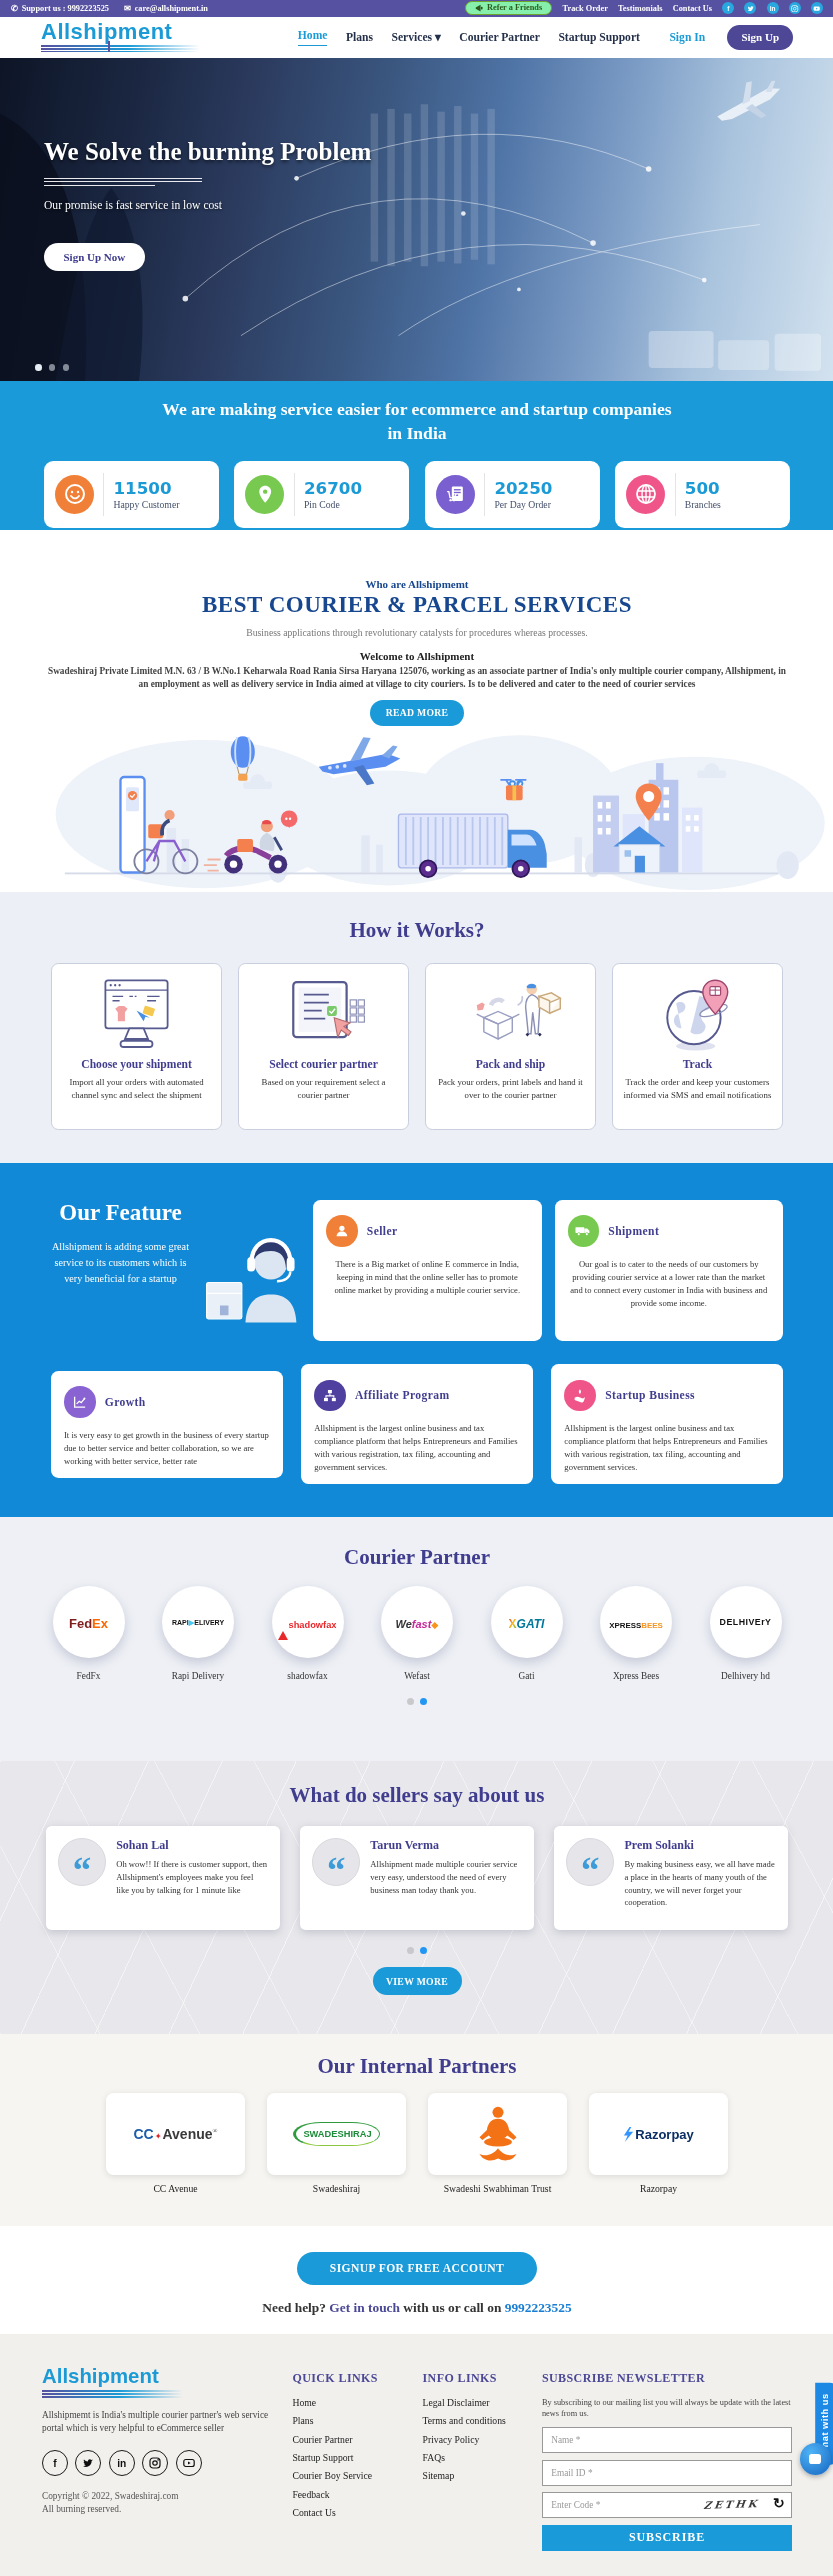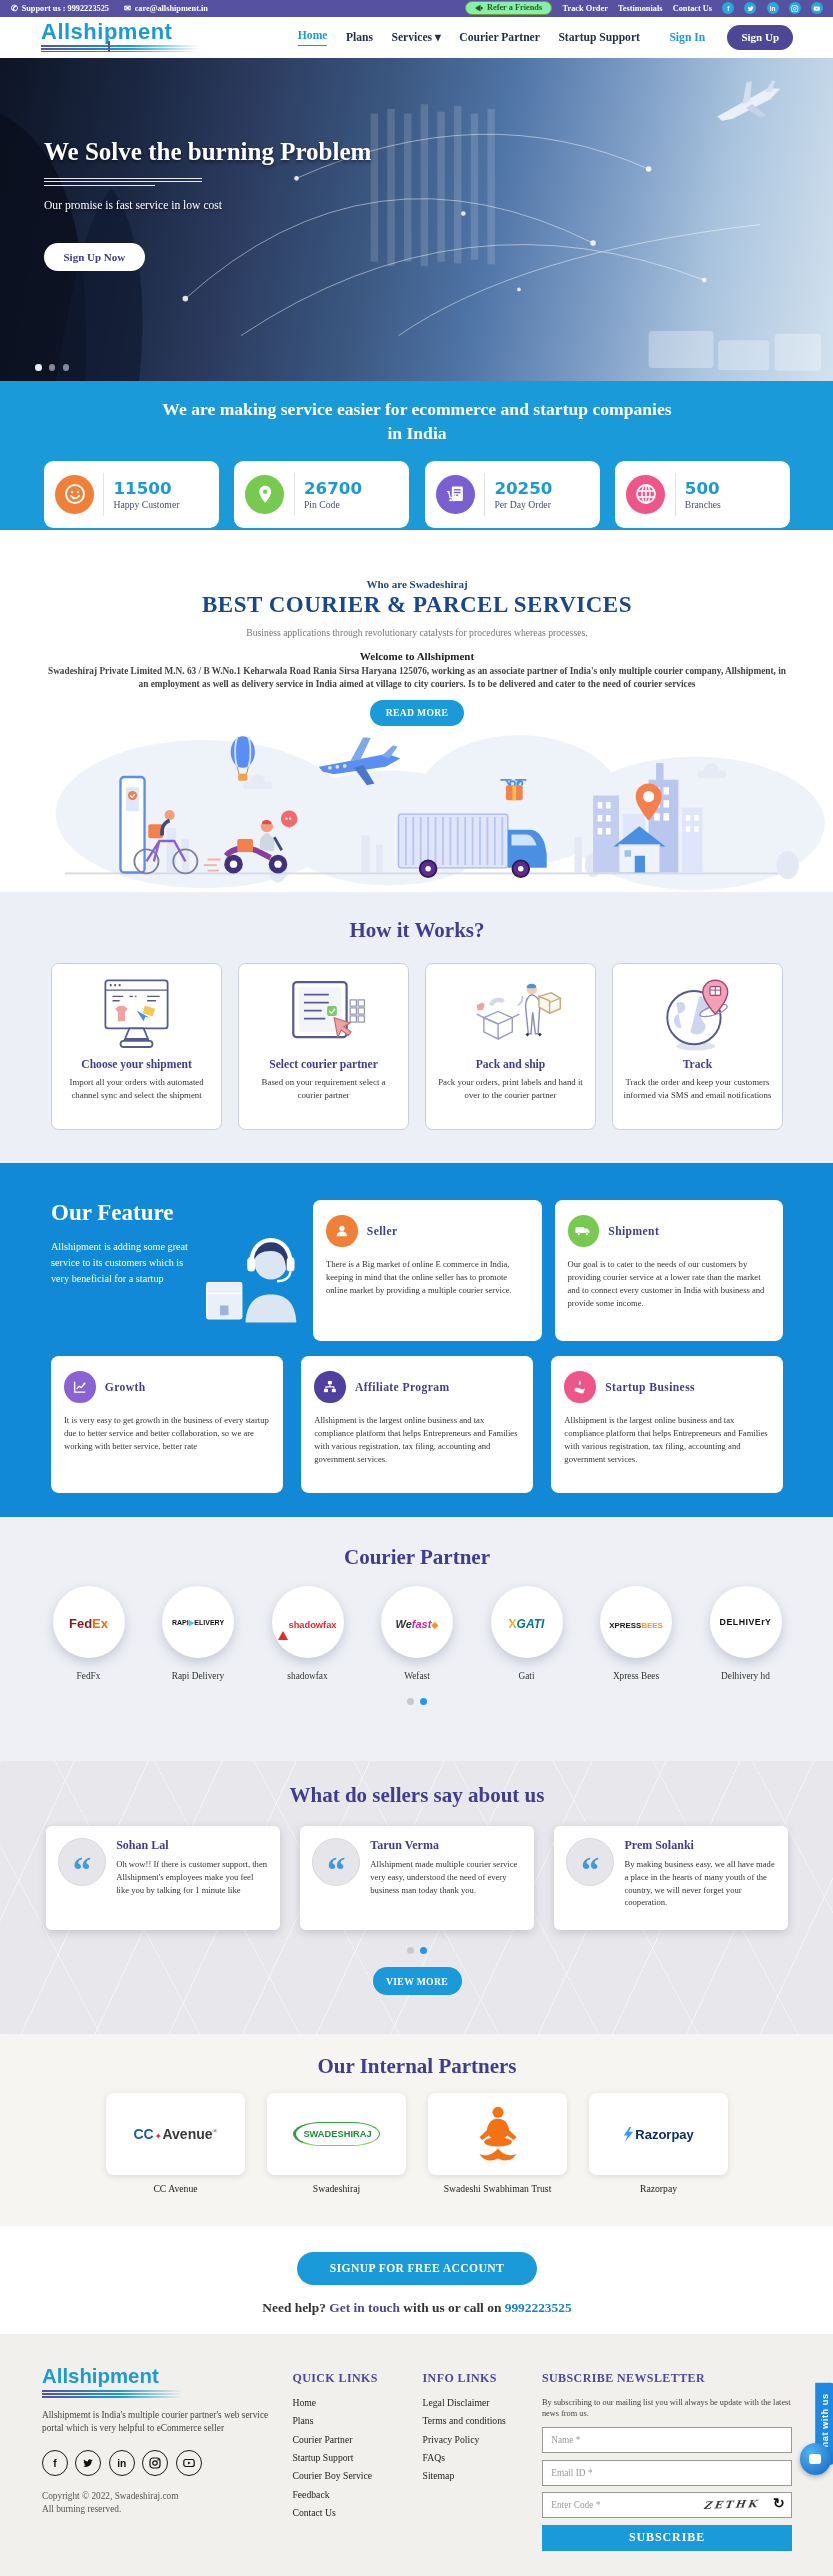--- a/index.html
+++ b/index.html
@@ -71,27 +71,27 @@
   .how {height:271px; background:#edeff6; padding-top:26px; overflow:hidden;}
   .how h2 {text-align:center; font-size:21px; color:#403d8f;}
   .how-row {display:flex; gap:15.8px; padding:0 51px; margin-top:20.4px;}
   .how-card {flex:1; background:#fff; border:0.9px solid #c9cede; border-radius:7.4px; padding:11px 9.3px; text-align:center; height:167px;}
   .how-art {height:80px; display:flex; align-items:center; justify-content:center;}
   .how-title {font-size:11.6px; font-weight:bold; color:#403d8f; margin-top:2.8px;}
   .how-desc {font-size:8.8px; color:#333; margin-top:5.6px; line-height:1.45;}
 
   
   .feature {height:354px; background:#1289d6; padding:37px 51px 0; overflow:hidden;}
-  .f-row1 {display:flex; gap:13px; height:141px;}
+  .f-row1 {display:flex; gap:13px; height:141px;text-align:center;}
   .f-intro {width:139px; color:#fff; flex-shrink:0;}
   .f-intro h2 {font-size:23px; line-height:1.1;}
   .f-intro p {font-size:10.2px; margin-top:14px; line-height:1.55;}
   .f-art {width:97px; flex-shrink:0; display:flex; align-items:flex-end; justify-content:center;}
   .f-card {flex:1; background:#fff; border-radius:7.4px; padding:10.2px 13px;}
-  .f-row2 {display:flex; gap:18.5px; margin-top:15px; height:137px;}
+  .f-row2 {display:flex; gap:18.5px; margin-top:15px; height:137px;align-items:center;}
   .f-head {display:flex; align-items:center; gap:9.3px;}
   .f-ico {width:31.5px; height:31.5px; border-radius:50%; display:flex; align-items:center; justify-content:center; flex-shrink:0;}
   .f-title {font-size:11.6px; font-weight:bold; color:#403d8f;}
   .f-desc {font-size:8.6px; color:#333; margin-top:5.6px; line-height:1.5;}
 
   
   .courier {height:244px; background:#eef0f5; padding-top:28px; overflow:hidden;}
   .courier h2 {text-align:center; font-size:21px; color:#403d8f;}
   .courier-row {display:flex; justify-content:space-between; padding:0 46px; margin-top:16.7px;}
   .c-col {width:85px; text-align:center;}
@@ -368,21 +368,21 @@
           <div class="stat-num">500</div>
           <div class="stat-label">Branches</div>
         </span>
     </div>
   </div>
 </div>
 
 <div class="spacer"></div>
 
 <div class="about">
-  <div class="about-kicker">Who are Swadeshiraj</div>
+  <div class="about-kicker">Who are Allshipmemt</div>
   <div class="about-title">BEST COURIER &amp; PARCEL SERVICES</div>
   <div class="about-sub">Business applications through revolutionary catalysts for procedures whereas processes.</div>
   <div class="about-welcome">Welcome to Allshipment</div>
   <div class="about-body">Swadeshiraj Private Limited M.N. 63 / B W.No.1 Keharwala Road Rania Sirsa Haryana 125076, working as an associate partner of India's only multiple courier company, Allshipment, in an employment as well as delivery service in India aimed at village to city couriers. Is to be delivered and cater to the need of courier services</div>
   <button class="btn-blue">READ MORE</button>
 </div>
 
 <div class="illus">
   <svg width="834" height="166" viewBox="0 0 900 179">
     <g fill="#eef2f9">

